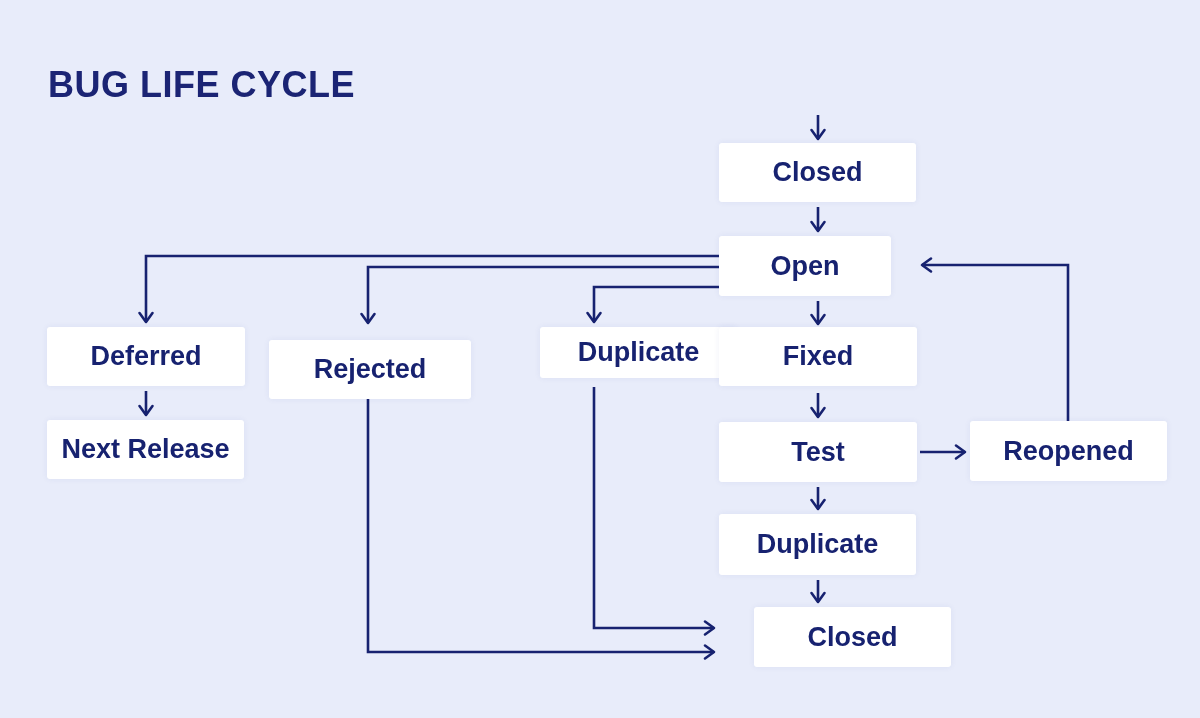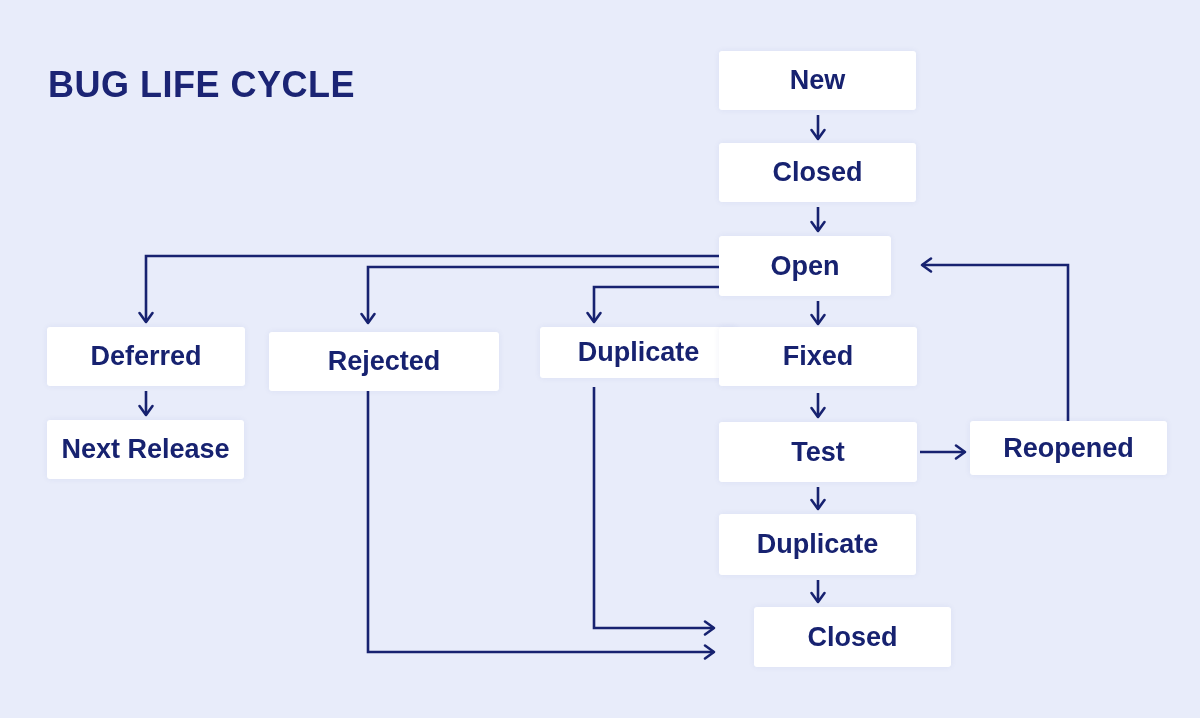--- a/index.html
+++ b/index.html
@@ -65,24 +65,24 @@
   .n-new      { left: 719px; top:  51px; width: 197px; height: 59px; }
   .n-assign   { left: 719px; top: 143px; width: 197px; height: 59px; }
   .n-open     { left: 719px; top: 236px; width: 172px; height: 60px; }
   .n-fixed    { left: 719px; top: 327px; width: 198px; height: 59px; }
   .n-test     { left: 719px; top: 422px; width: 198px; height: 60px; }
   .n-verified { left: 719px; top: 514px; width: 197px; height: 61px; }
   .n-closed   { left: 754px; top: 607px; width: 197px; height: 60px; }
   
   .n-deferred     { left:  47px; top: 327px; width: 198px; height: 59px; }
   .n-next-release { left:  47px; top: 420px; width: 197px; height: 59px; }
-  .n-rejected     { left: 269px; top: 332px; width: 230px; height: 59px; }
+  .n-rejected     { left: 269px; top: 340px; width: 202px; height: 59px; }
   .n-duplicate    { left: 496px; top: 327px; width: 197px; height: 51px; margin-left: 44px; }
   
-  .n-reopened { left: 970px; top: 421px; width: 197px; height: 54px; }
+  .n-reopened { left: 970px; top: 421px; width: 197px; height: 60px; }
 </style>
 </head>
 <body>
 
 <div class="canvas">
 
   <div class="title">BUG LIFE CYCLE</div>
 
   <svg class="edges" viewBox="0 0 1200 718" xmlns="http://www.w3.org/2000/svg">
     <defs>
@@ -99,21 +99,20 @@
     <path class="edge" d="M 719 256 L 146 256 L 146 322" marker-end="url(#arrowhead)"></path>
     <path class="edge" d="M 719 267 L 368 267 L 368 323" marker-end="url(#arrowhead)"></path>
     <path class="edge" d="M 719 287 L 594 287 L 594 322" marker-end="url(#arrowhead)"></path>
     <path class="edge" d="M 146 391 L 146 415" marker-end="url(#arrowhead)"></path>
     <path class="edge" d="M 920 452 L 965 452" marker-end="url(#arrowhead)"></path>
     <path class="edge" d="M 1068 421 L 1068 265 L 922 265" marker-end="url(#arrowhead)"></path>
     <path class="edge" d="M 368 387 L 368 652 L 714 652" marker-end="url(#arrowhead)"></path>
     <path class="edge" d="M 594 387 L 594 628 L 714 628" marker-end="url(#arrowhead)"></path>
   </svg>
 
-  <div class="node n-new">New</div>
   <div class="node n-assign">Closed</div>
   <div class="node n-open">Open</div>
   <div class="node n-deferred">Deferred</div>
   <div class="node n-next-release">Next Release</div>
   <div class="node n-rejected">Rejected</div>
   <div class="node n-duplicate">Duplicate</div>
   <div class="node n-fixed">Fixed</div>
   <div class="node n-test">Test</div>
   <div class="node n-reopened">Reopened</div>
   <div class="node n-verified">Duplicate</div>

